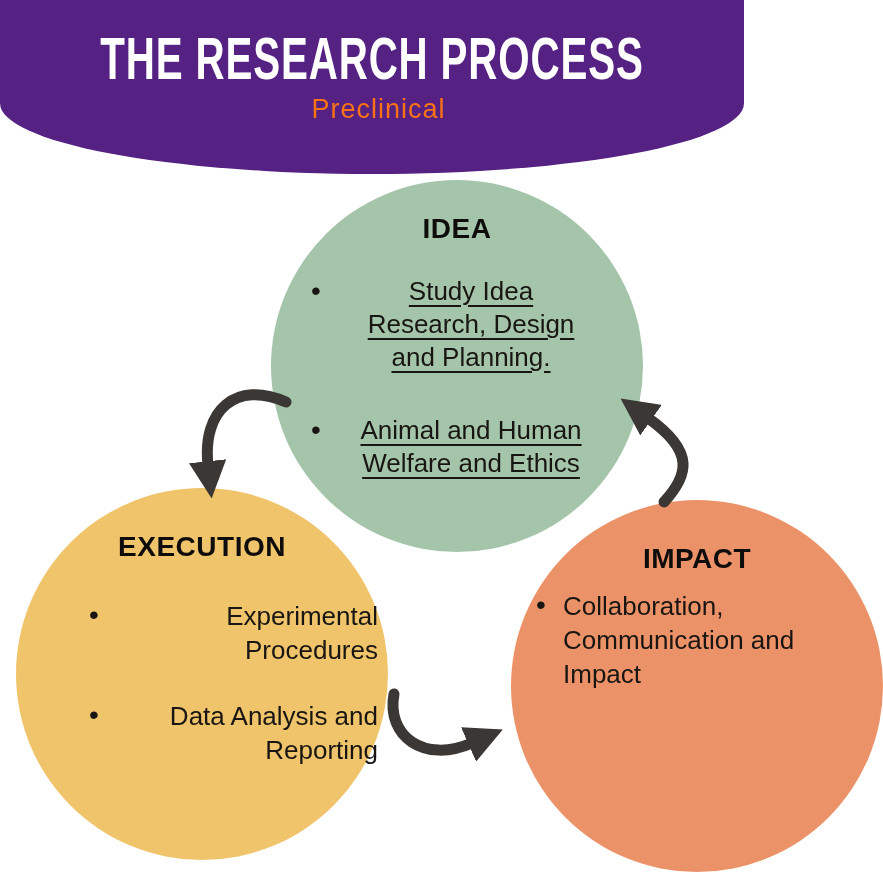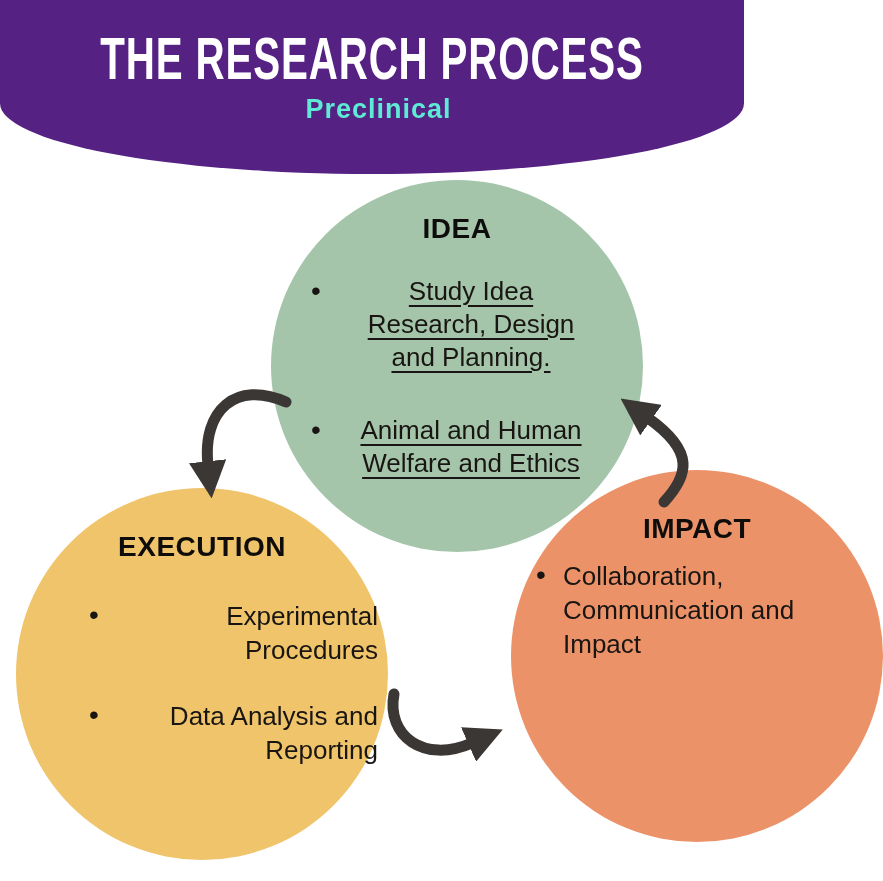--- a/index.html
+++ b/index.html
@@ -12,21 +12,21 @@
     position:absolute;left:0;top:0;width:744px;height:174px;
     background:var(--purple,#552183);
     border-radius:0 0 442px 442px / 0 0 84px 84px;
     text-align:center;
   }
   .banner h1{
     margin:30px 0 0 0;font-size:48px;line-height:1.2;font-weight:800;color:#ffffff;
     letter-spacing:1px;transform:scale(0.84,1.22);transform-origin:50% 50%;white-space:nowrap;
   }
   .banner h2{
-    margin:8px 0 0 13px;font-size:27px;line-height:1;font-weight:700;color:#5eead4;letter-spacing:1px;
+    margin:8px 0 0 13px;font-size:27px;line-height:1;font-weight:400;color:#f97316;letter-spacing:1px;
   }
   
   .circle{position:absolute;border-radius:50%;}
   .circle .title{
     text-align:center;font-weight:700;font-size:28px;line-height:1.1;letter-spacing:0.5px;color:#0f0d0b;
   }
   .circle ul{list-style:none;margin:0;padding:0;}
   .circle li{position:relative;font-size:26px;color:#181512;}
   .circle li::before{
     content:"\2022";position:absolute;left:-27px;top:-1px;font-size:28px;color:#181512;
@@ -38,21 +38,21 @@
   .circle-idea li{line-height:33px;width:266px;text-align:center;}
   .circle-idea li + li{margin-top:40px;}
   .circle-idea .bullet-text{
     text-decoration:underline;text-decoration-thickness:2px;text-underline-offset:5px;cursor:pointer;
   }
   .circle-execution{left:16px;top:488px;width:372px;height:372px;background:var(--yellow,#F0C46B);}
   .circle-execution .title{margin-top:44px;}
   .circle-execution ul{margin:36px 0 0 100px;}
   .circle-execution li{line-height:34px;width:262px;text-align:right;}
   .circle-execution li + li{margin-top:32px;}
-  .circle-impact{left:511px;top:470px;width:372px;height:372px;background:var(--orange,#EC9268);}
+  .circle-impact{left:511px;top:500px;width:372px;height:372px;background:var(--orange,#EC9268);}
   .circle-impact .title{margin-top:44px;}
   .circle-impact ul{margin:14px 0 0 52px;}
   .circle-impact li{line-height:34px;width:290px;}
   .circle-impact li + li{margin-top:32px;}
   
   .arrow{position:absolute;overflow:visible;}
   .arrow path.shaft{fill:none;stroke:var(--arrow,#3B3734);stroke-width:11;stroke-linecap:round;}
   .arrow marker path{fill:var(--arrow,#3B3734);}
   .a1{left:176px;top:386px;}
   .a2{left:384px;top:686px;}

